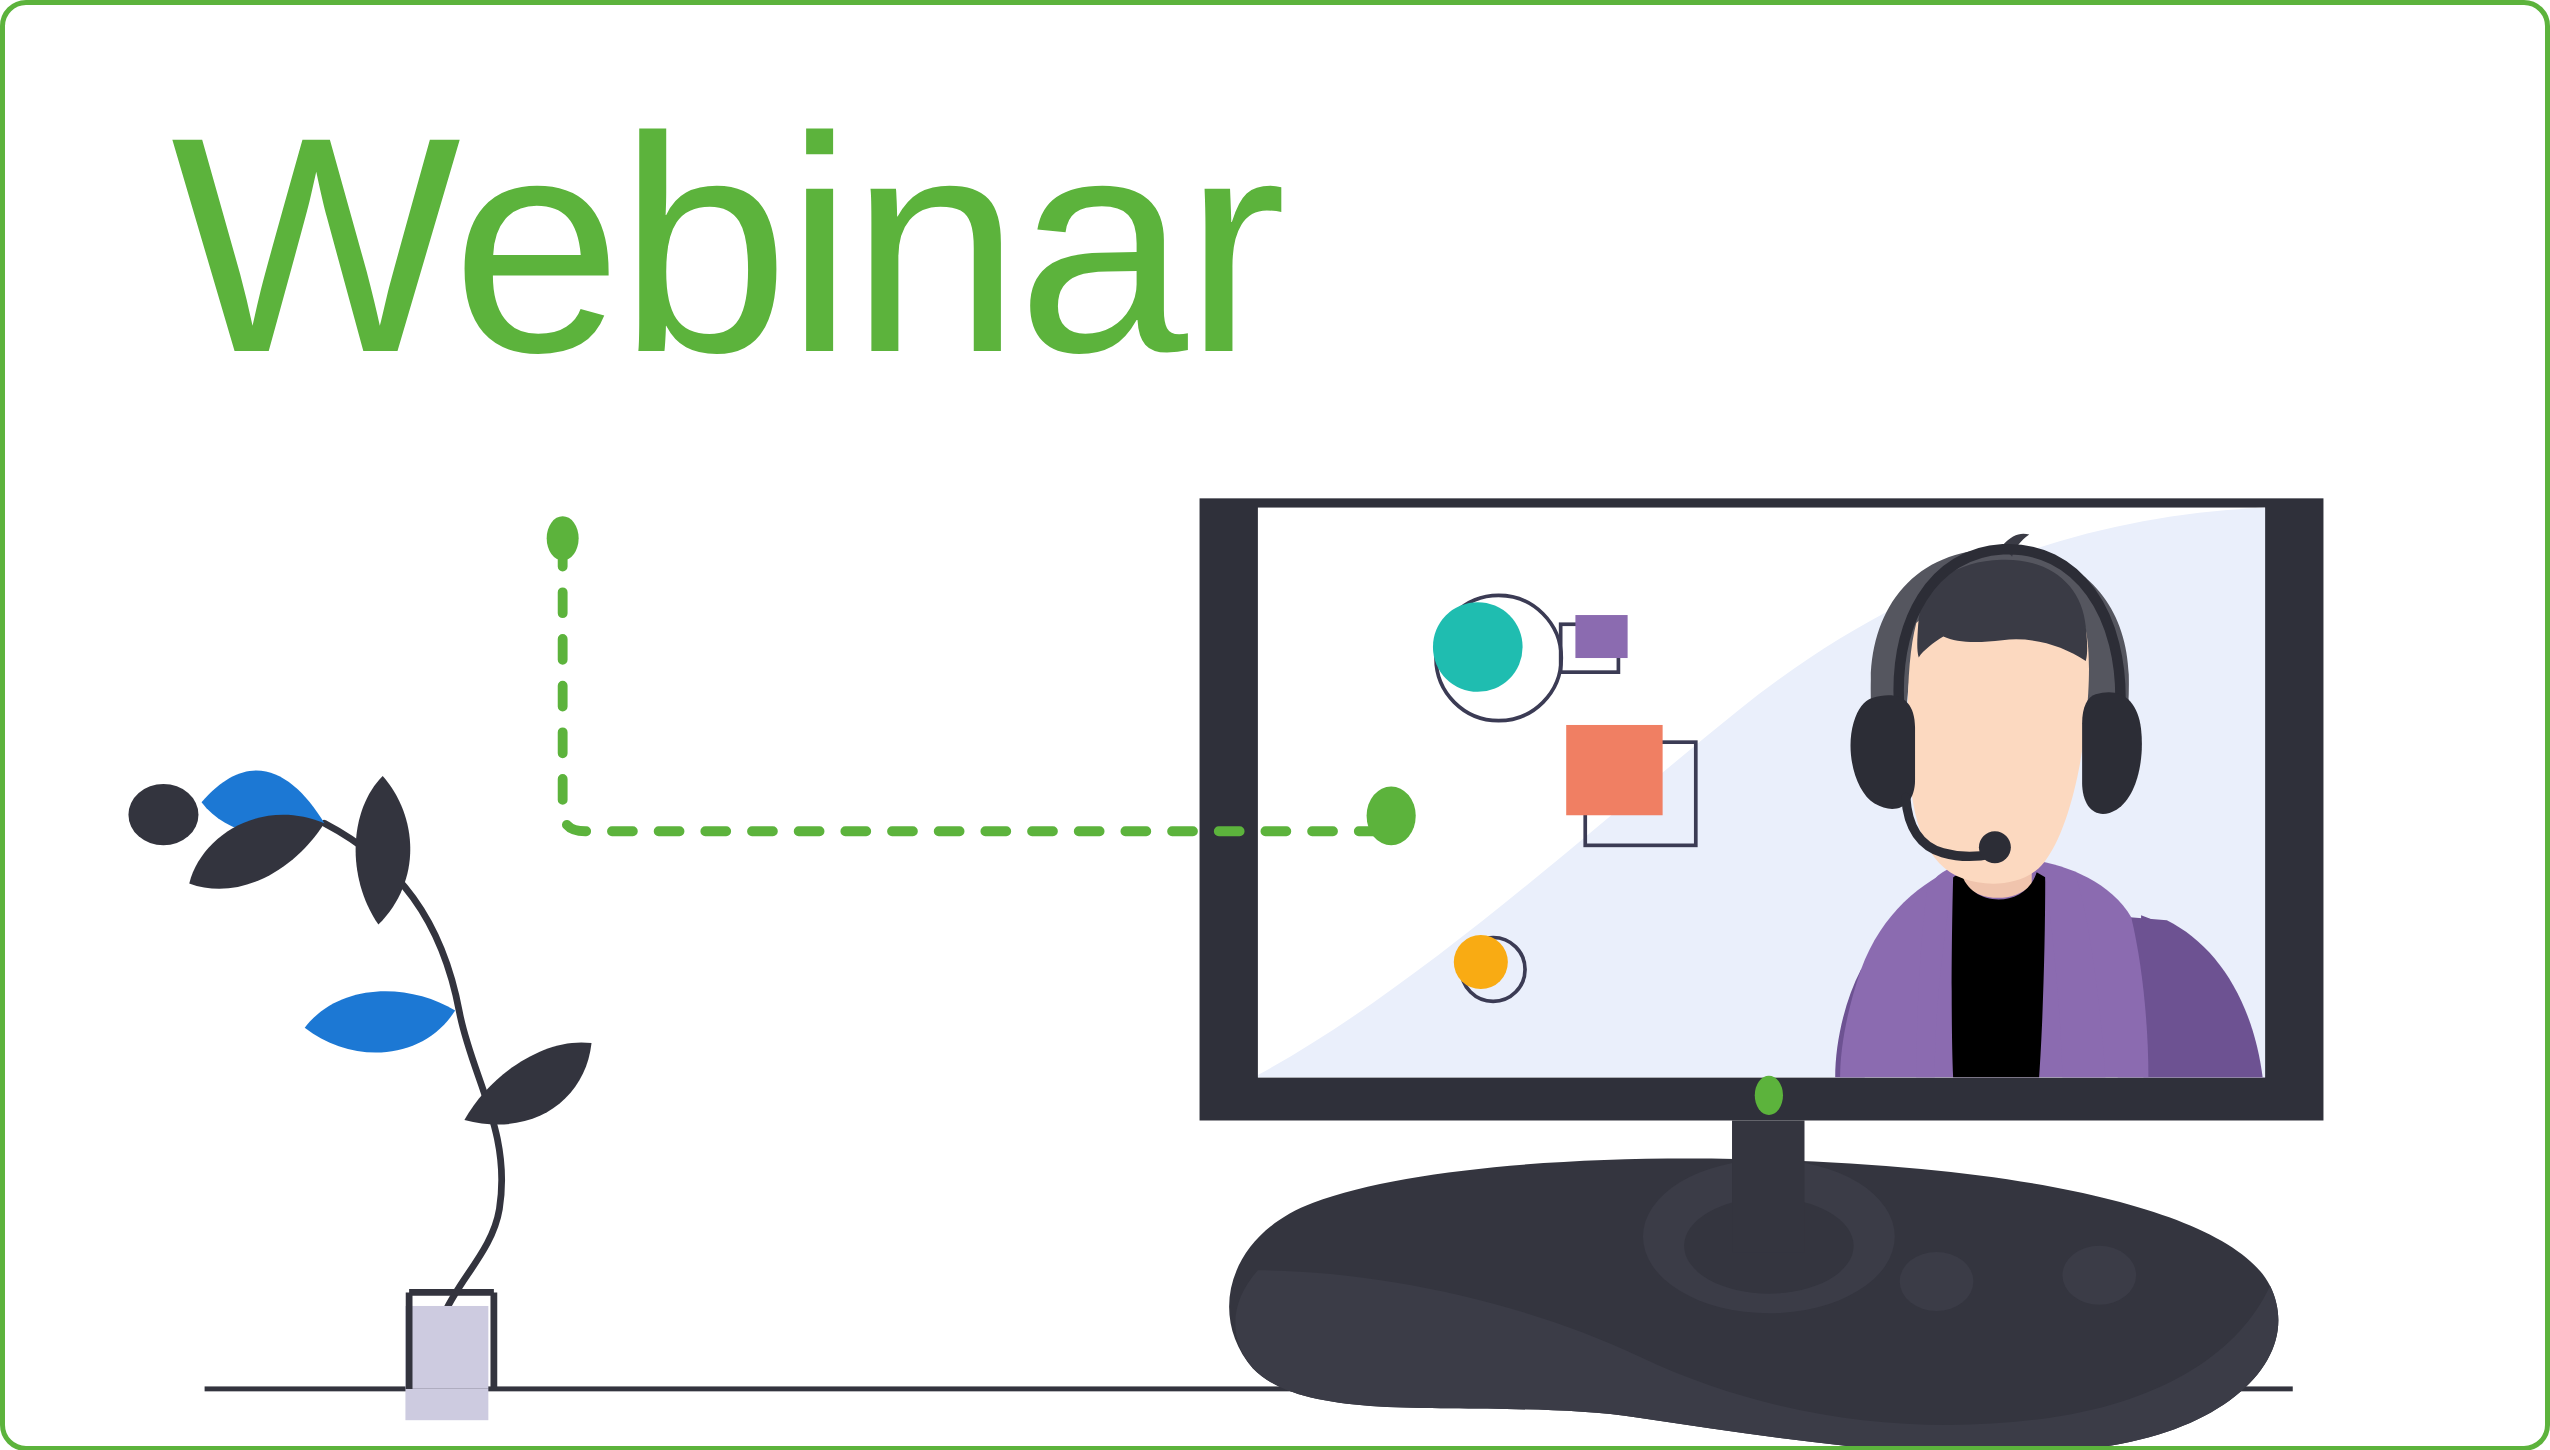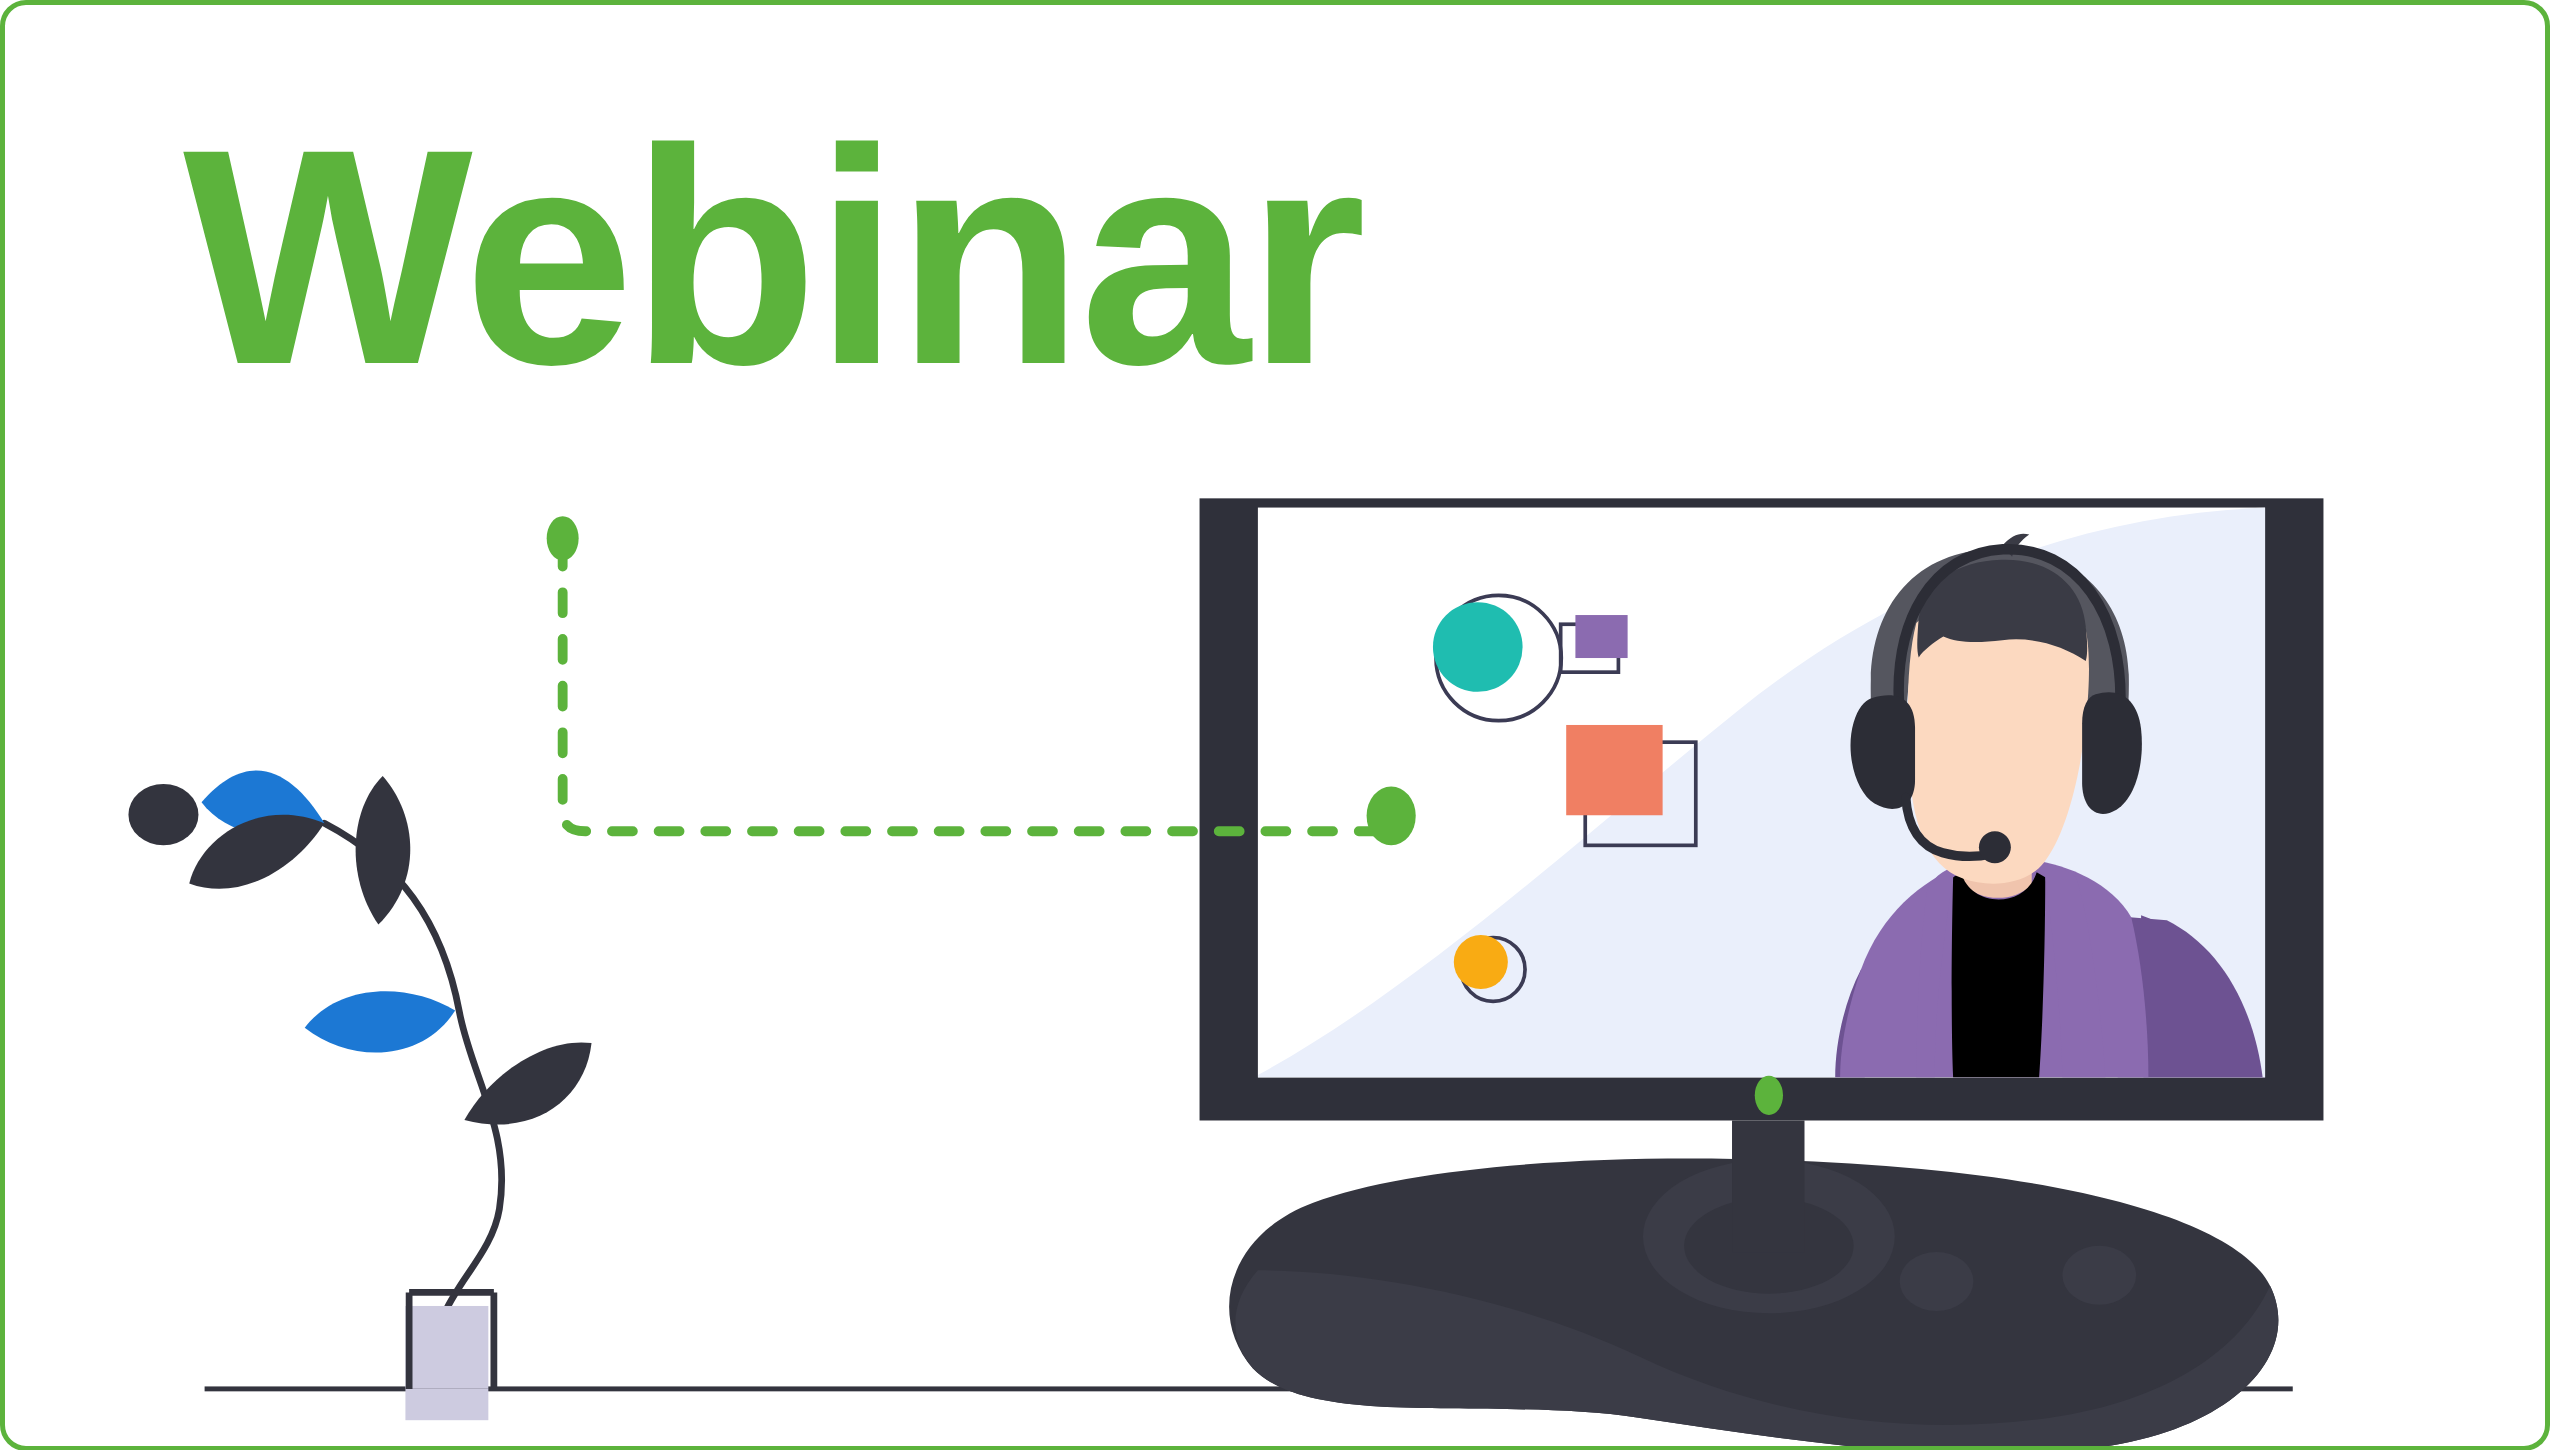--- a/index.html
+++ b/index.html
@@ -22,23 +22,23 @@
     box-sizing: border-box;
     background: #ffffff;
     border: 5.5px solid #5cb33c;
     border-radius: 26px;
     overflow: hidden;
   }
   #title {
     position: absolute;
     left: 166px;
     top: 86px;
-    margin: 12px;
+    margin: 0;
     font-family: "Liberation Sans", sans-serif;
-    font-weight: bold;
+    font-weight: normal;
     font-size: 307px;
     line-height: 1;
     letter-spacing: -3.7px;
     color: #5cb33c;
     white-space: nowrap;
     user-select: none;
   }
   #scene {
     position: absolute;
     left: 0;

